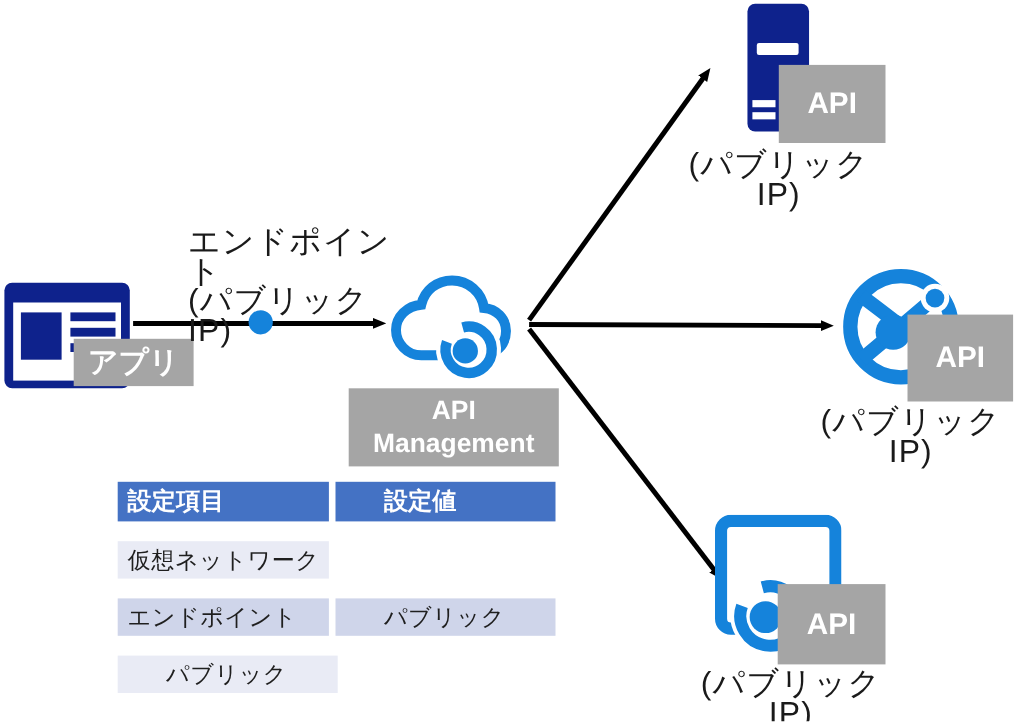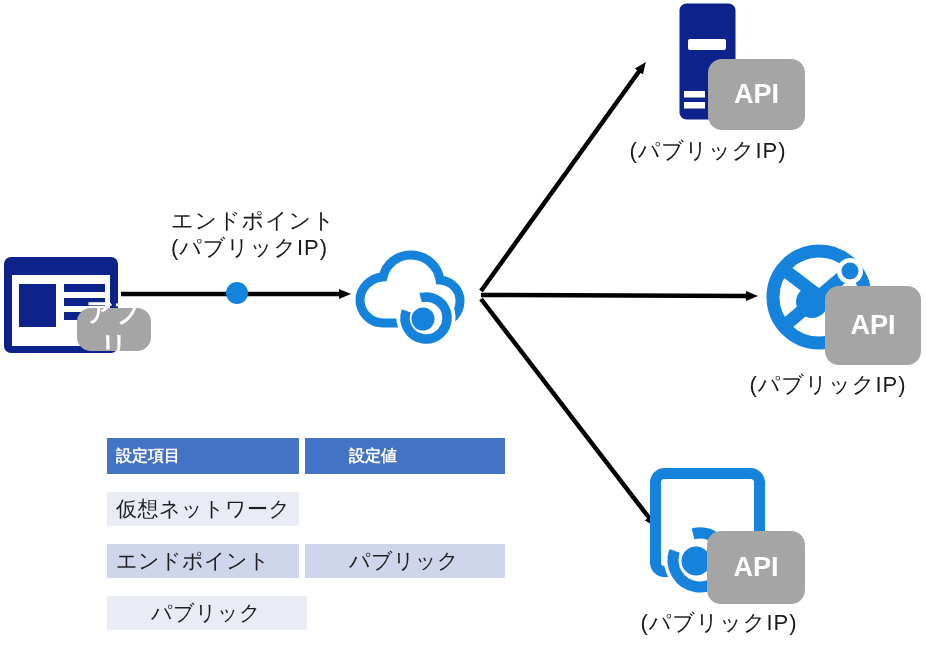--- a/index.html
+++ b/index.html
@@ -6,41 +6,40 @@
   .canvas{
     position:relative;width:926px;height:656px;background:#ffffff;
     font-family:"Liberation Sans","DejaVu Sans",sans-serif;overflow:hidden;
   }
   .abs{position:absolute;}
   svg{display:block;}
   .tag{
     position:absolute;background:#A5A5A5;color:#ffffff;font-weight:bold;
     display:flex;align-items:center;justify-content:center;text-align:center;
     line-height:1.25;
-    border-radius:14px;
   }
-  .tag-app{left:77px;top:308px;width:74px;height:43px;font-size:27px;}
+  .tag-app{left:67px;top:308px;width:109px;height:43px;font-size:27px;}
   .tag-apim{left:317px;top:353px;width:191px;height:71px;font-size:24px;}
   .tag-apim .wrap{max-width:150px;margin:auto;}
   .tag-api-1{left:708px;top:59px;width:97px;height:71px;font-size:27px;}
   .tag-api-2{left:825px;top:286px;width:96px;height:79px;font-size:27px;}
   .tag-api-3{left:707px;top:531px;width:98px;height:73px;font-size:27px;}
-  .blacktext{position:absolute;color:#1a1a1a;font-size:22px;line-height:27px;}
+  .blacktext{position:absolute;color:#1a1a1a;font-size:29px;line-height:27px;}
   .annotation{left:171px;top:207px;width:200px;text-align:left;letter-spacing:1px;}
   .sub{text-align:center;letter-spacing:1px;}
   .sub-1{left:612px;top:137px;width:192px;}
   .sub-2{left:731px;top:371px;width:194px;}
   .sub-3{left:620px;top:609px;width:198px;}
   
   .cfg-table{position:absolute;left:107px;top:438px;width:398px;}
   .t-row{display:flex;margin-bottom:6px;}
   .t-cell{box-sizing:border-box;padding-left:9px;display:flex;align-items:center;}
   .t-c1{width:192px;margin-right:6px;}
   .t-c2{width:200px;padding-left:44px;}
-  .t-head .t-cell{background:#4472C4;color:#ffffff;font-weight:bold;font-size:16px;height:36px;}
+  .t-head .t-cell{background:#4472C4;color:#ffffff;font-weight:bold;font-size:22px;height:36px;}
   .t-data .t-cell{font-size:21px;color:#1f1f1f;height:34px;letter-spacing:0.5px;margin-top:12px;}
   .t-data:nth-child(odd) .t-cell{background:#CFD5EA;}
   .t-data:nth-child(even) .t-cell{background:#E9EBF5;}
 </style>
 </head>
 <body>
 
 <div class="canvas">
 
   <svg class="abs" style="left:0;top:0;" width="926" height="656" viewBox="0 0 926 656">
@@ -95,20 +94,23 @@
     <rect x="5.5" y="5.5" width="104" height="98" rx="9" fill="#ffffff" stroke="#1583DB" stroke-width="11"></rect>
     <path d="M43,65.9 A27,27 0 1 1 24.6,82.8" fill="none" stroke="#ffffff" stroke-width="18"></path>
     <circle cx="46" cy="93" r="20" fill="#ffffff"></circle>
     <path d="M43,65.9 A27,27 0 1 1 24.6,82.8" fill="none" stroke="#1583DB" stroke-width="11"></path>
     <circle cx="46" cy="93" r="14.5" fill="#1583DB"></circle>
   </svg>
 
   <div class="tag tag-app">
     <span>アプリ</span>
   </div>
+  <div class="tag tag-apim">
+    <span class="wrap">API Management</span>
+  </div>
   <div class="tag tag-api-1">
     <span>API</span>
   </div>
   <div class="tag tag-api-2">
     <span>API</span>
   </div>
   <div class="tag tag-api-3">
     <span>API</span>
   </div>
 

